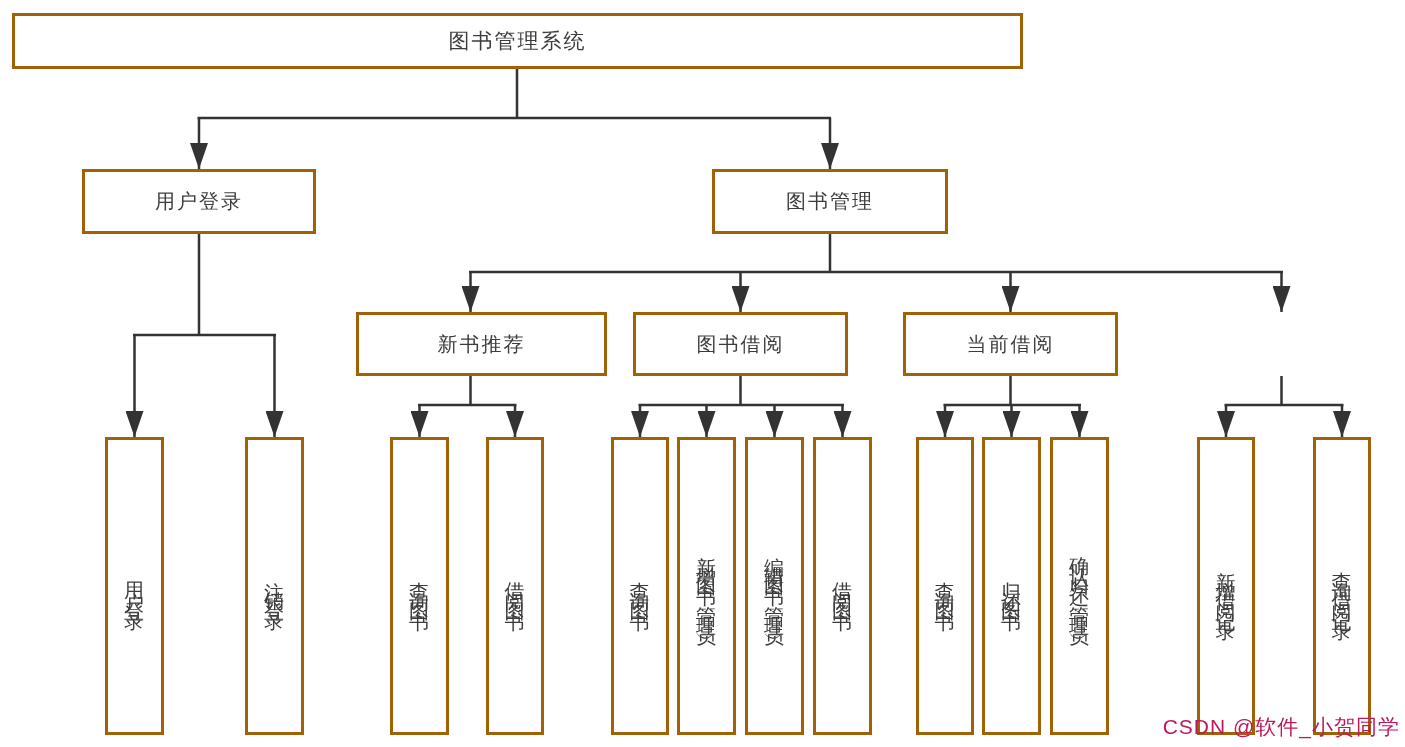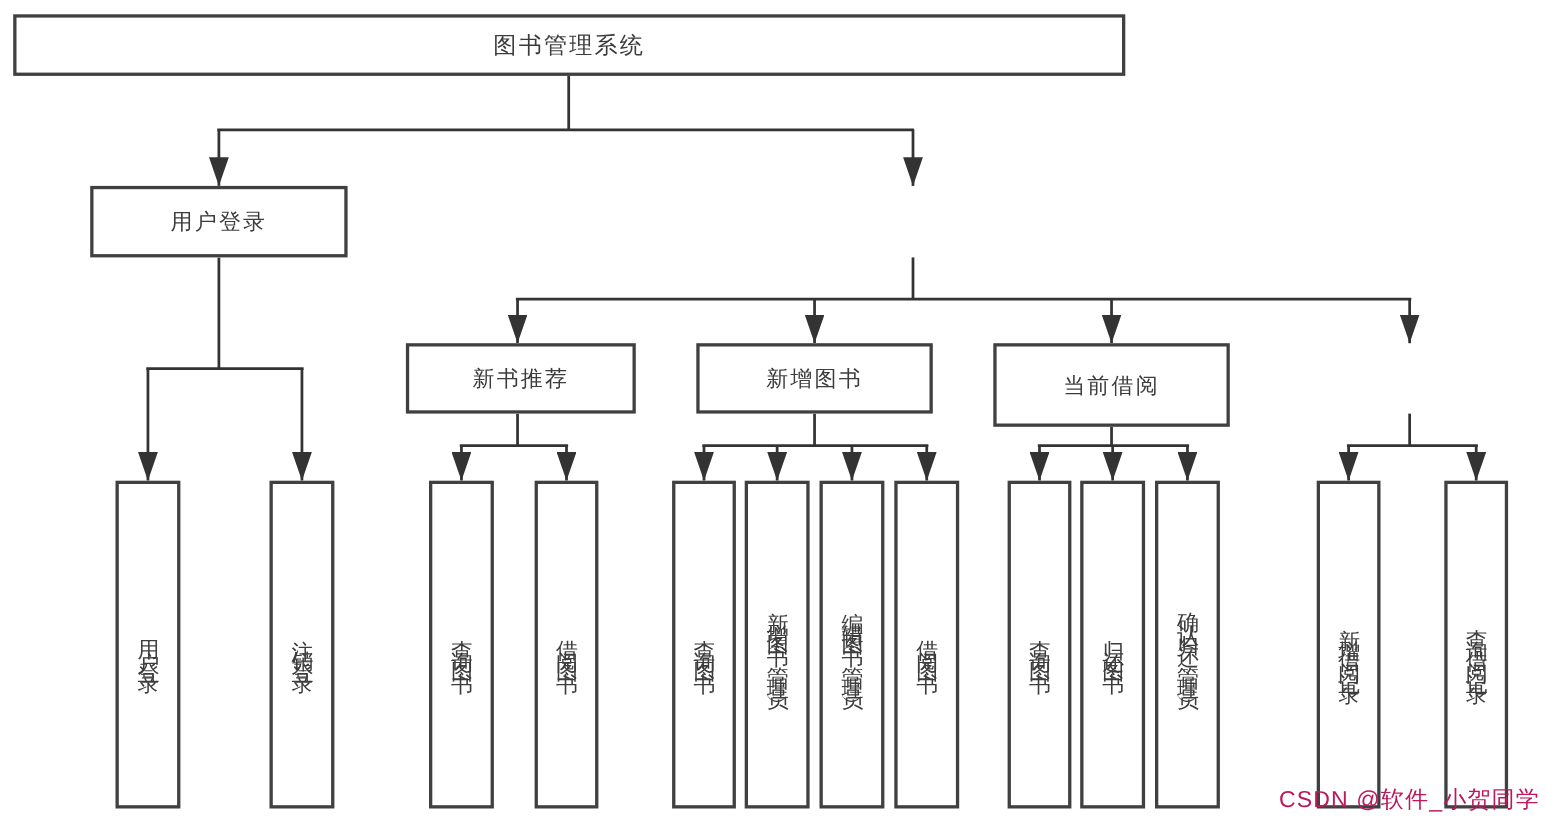--- a/index.html
+++ b/index.html
@@ -8,21 +8,21 @@
     width:1405px;height:747px;
     background:#ffffff;
     font-family:"Liberation Sans",sans-serif;
     overflow:hidden;
   }
   .edges{position:absolute;left:0;top:0;z-index:1;}
   .node{
     position:absolute;
     box-sizing:border-box;
     background:#ffffff;
-    border:3px solid #404040;
+    border:3px solid #a16207;
     display:flex;align-items:center;justify-content:center;
     z-index:2;
     color:#3c3c3c;
   }
   .node.h span{
     font-size:20px;
     letter-spacing:2px;
     white-space:nowrap;
   }
   .node.root span{font-size:21px;}
@@ -98,28 +98,31 @@
     </g>
   </svg>
 
   <div class="node h root" style="left:12px;top:13px;width:1011px;height:56px">
     <span>图书管理系统</span>
   </div>
 
   <div class="node h" style="left:82px;top:169px;width:234px;height:65px">
     <span>用户登录</span>
   </div>
+  <div class="node h" style="left:712px;top:169px;width:236px;height:65px">
+    <span>图书管理</span>
+  </div>
 
-  <div class="node h" style="left:369px;top:312px;width:209px;height:64px">
+  <div class="node h" style="left:356px;top:312px;width:251px;height:64px">
     <span>新书推荐</span>
   </div>
   <div class="node h" style="left:633px;top:312px;width:215px;height:64px">
-    <span>新增图书</span>
+    <span>图书借阅</span>
   </div>
-  <div class="node h" style="left:903px;top:312px;width:215px;height:76px">
+  <div class="node h" style="left:903px;top:312px;width:215px;height:64px">
     <span>当前借阅</span>
   </div>
 
   <div class="node v" style="left:105px;top:437px;width:59px;height:298px">
     <span>用户登录</span>
   </div>
   <div class="node v" style="left:245px;top:437px;width:59px;height:298px">
     <span>注销登录</span>
   </div>
 

